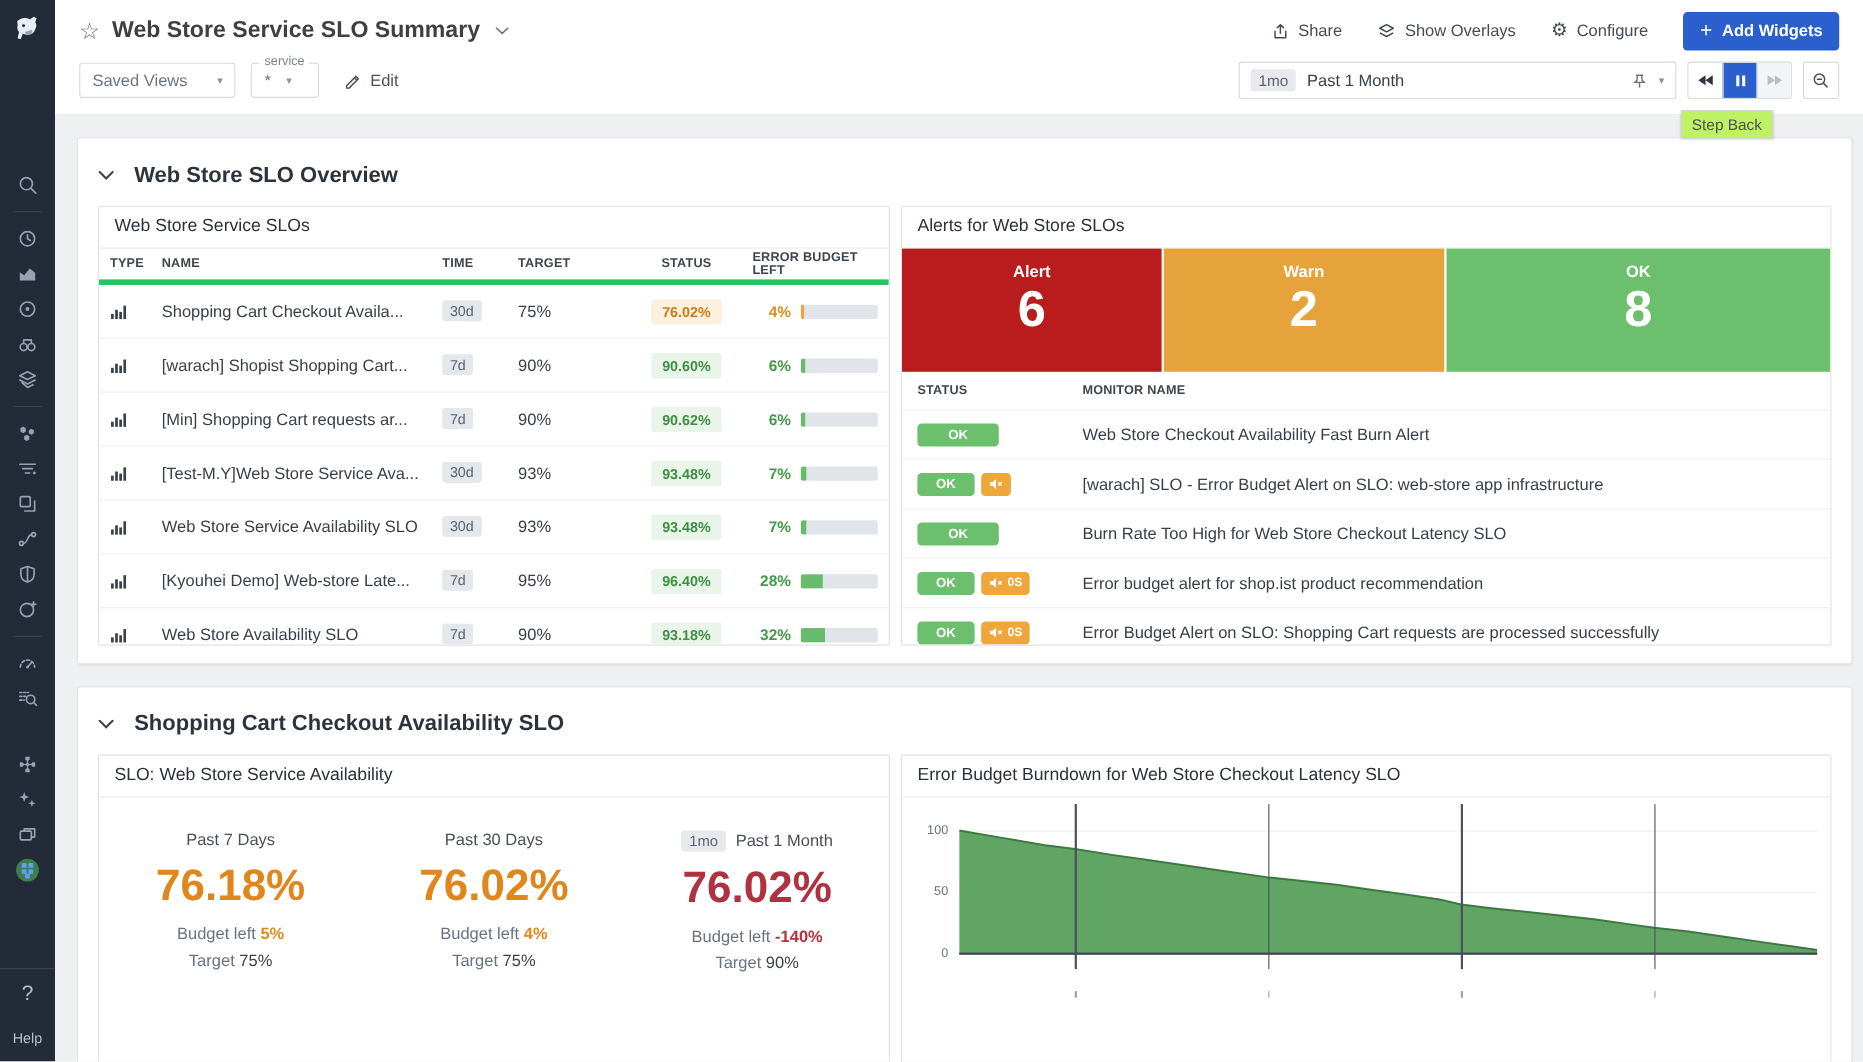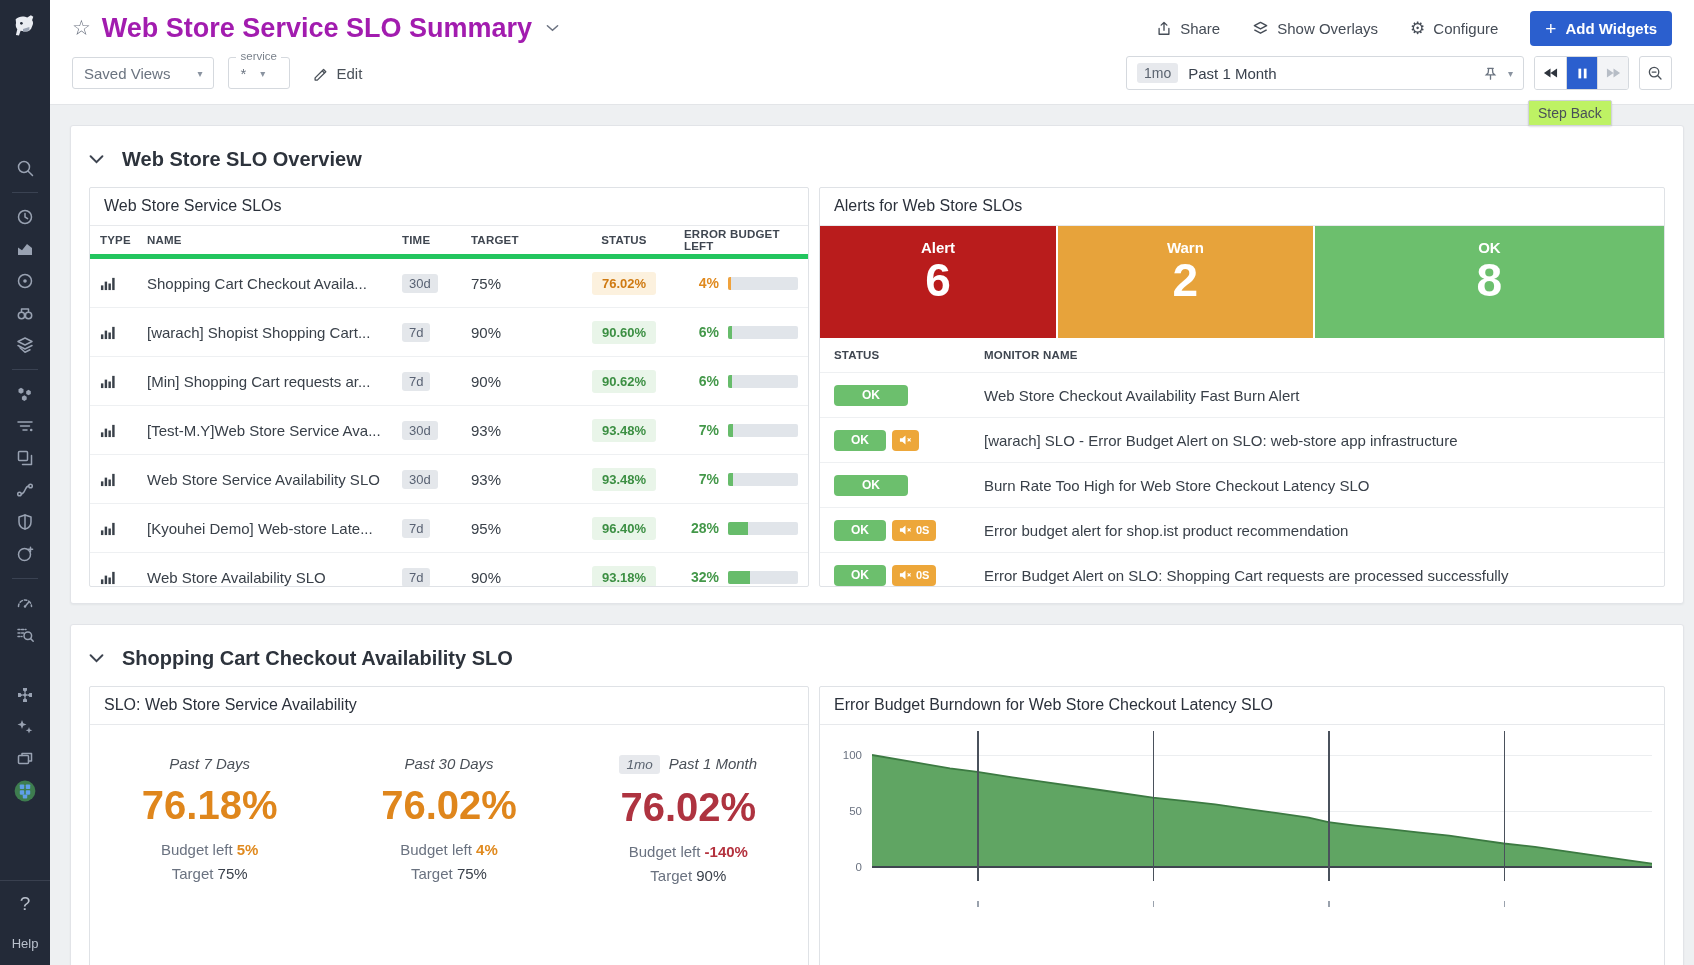--- a/index.html
+++ b/index.html
@@ -15,21 +15,21 @@
   .nav-item svg .fil{fill:#99a2b2;stroke:none;}
   .nav-div{width:26px;border-top:1px solid #3a4252;margin:8px 0;}
   .nav-spc{height:28px;}
   .sidebar-bottom{margin-top:auto;width:100%;border-top:1px solid #39404f;padding:12px 0 14px;text-align:center;color:#b9c0cc;}
   .q-mark{font-size:19px;}
   .help-label{font-size:13px;margin-top:21px;}
   
   .topbar{margin-left:50px;background:#fff;border-bottom:1px solid #e3e5e8;height:105px;position:relative;z-index:5;}
   .row1{display:flex;align-items:center;height:56px;padding:0 22px;}
   .star{font-size:21px;color:#6b7280;margin-right:11px;cursor:pointer;}
-  .page-title{font-size:27px;font-weight:600;color:#a21caf;}
+  .page-title{font-size:21px;font-weight:600;color:#404040;}
   .title-caret{margin-left:14px;cursor:pointer;}
   .row1-right{margin-left:auto;display:flex;align-items:center;gap:32px;}
   .action{display:flex;align-items:center;gap:8px;font-size:15px;color:#454c56;cursor:pointer;}
   .gear-glyph{font-size:17px;color:#454c56;}
   .btn-add{background:#2b5fce;color:#fff;font-size:15px;font-weight:600;height:35px;padding:0 15px;border-radius:4px;display:flex;align-items:center;gap:9px;border:none;cursor:pointer;}
   .plus-glyph{font-size:19px;font-weight:400;line-height:1;}
   .row2{display:flex;align-items:center;padding:0 22px;gap:14px;}
   .btn-outline{height:32px;border:1px solid #d5d9de;border-radius:3px;display:flex;align-items:center;gap:27px;padding:0 11px;font-size:15px;color:#6b7480;background:#fff;cursor:pointer;}
   .caret{font-size:10px;color:#8a93a0;}
   .service-box{position:relative;height:32px;border:1px solid #d5d9de;border-radius:3px;display:flex;align-items:center;gap:14px;padding:0 11px;background:#fff;min-width:62px;cursor:pointer;}
@@ -91,21 +91,21 @@
   .ok-badge{background:#6cbf6d;color:#fff;font-size:12px;font-weight:700;border-radius:4px;height:21px;width:74px;display:inline-flex;align-items:center;justify-content:center;}
   .ok-badge.compact{width:52px;}
   .mute-badge{background:#eda73a;height:21px;border-radius:4px;display:none;align-items:center;gap:4px;padding:0 7px;color:#fff;font-size:11px;font-weight:700;}
   .mute-badge.show{display:inline-flex;}
   .mute-badge svg path{fill:#fff;}
   .mute-badge svg .x{fill:none;stroke:#fff;stroke-width:1.3;}
   .m-name{font-size:15px;color:#394049;white-space:nowrap;overflow:hidden;}
   
   .stats-row{display:flex;padding-top:30px;}
   .stat{flex:1;text-align:center;}
-  .stat-period{font-size:15px;color:#4a5058;display:flex;justify-content:center;gap:9px;font-style:italic;}
+  .stat-period{font-size:15px;color:#4a5058;display:flex;justify-content:center;align-items:center;gap:9px;}
   .stat-chip{background:#e7e9ed;border-radius:3px;padding:2px 7px;font-size:13.5px;color:#5b6470;display:none;}
   .stat-chip.show{display:inline-block;}
   .stat-value{font-size:40px;font-weight:700;margin:11px 0 13px;}
   .stat-value.warn{color:#df861c;}
   .stat-value.breach{color:#ae3340;}
   .stat-line{font-size:15px;color:#6a7280;margin-top:7px;}
   .stat-line b{font-weight:700;}
   .stat-line b.warn{color:#e08a1f;}
   .stat-line b.breach{color:#b4323e;}
   .stat-line b.plain{color:#3a414b;font-weight:400;}

